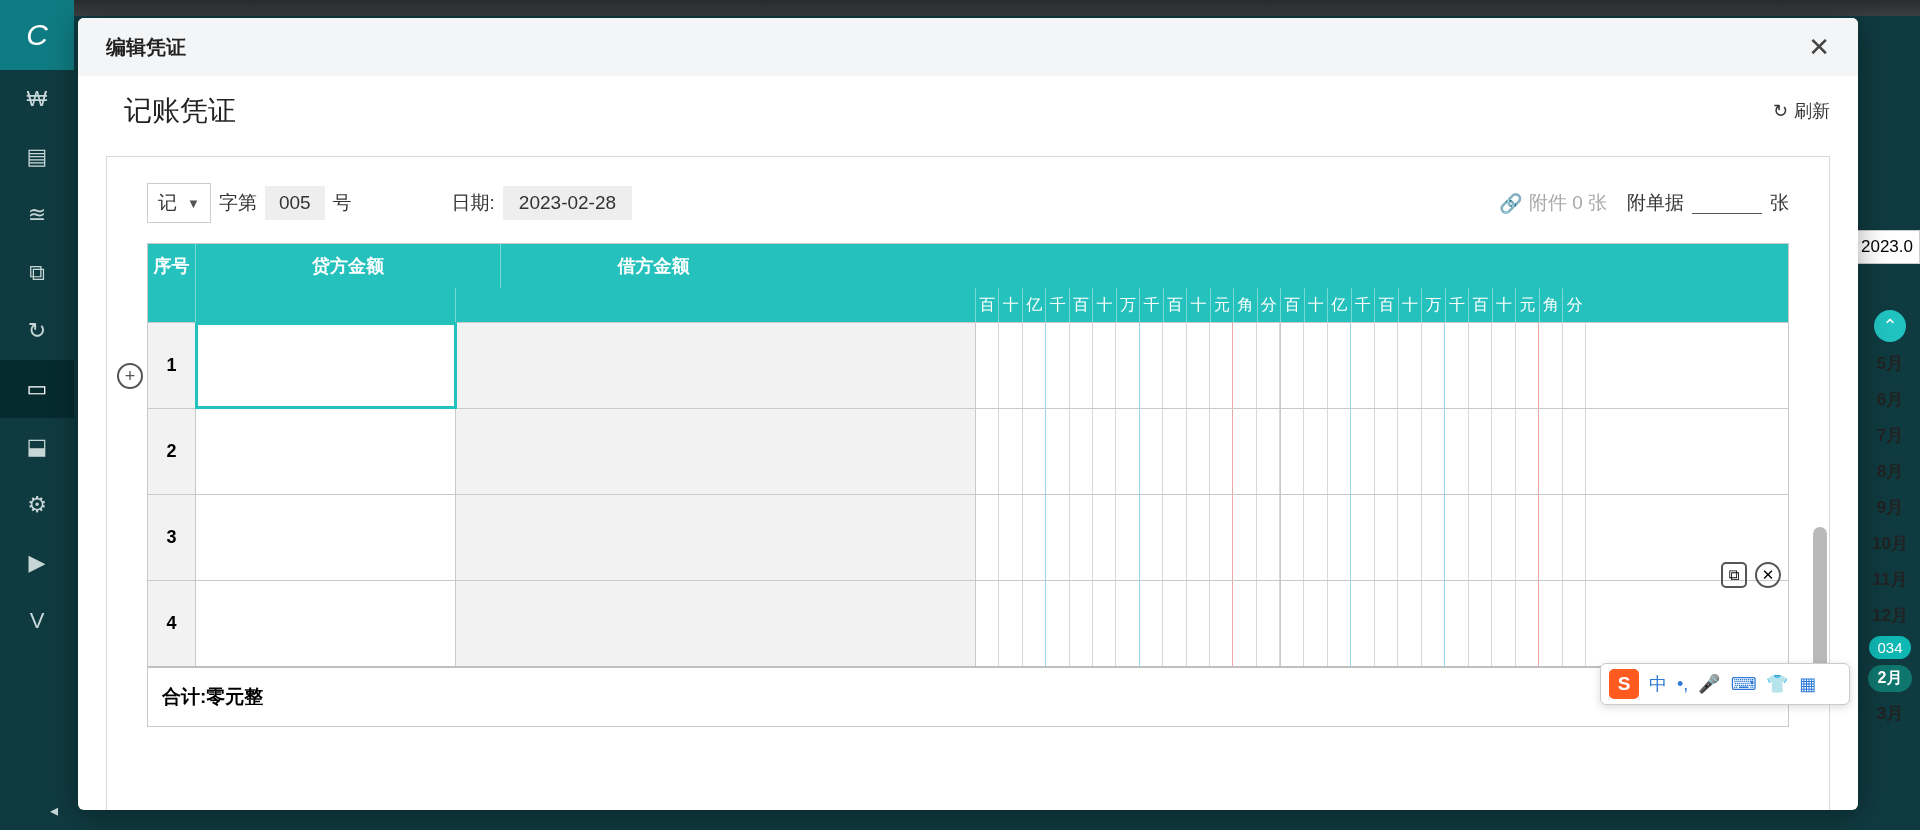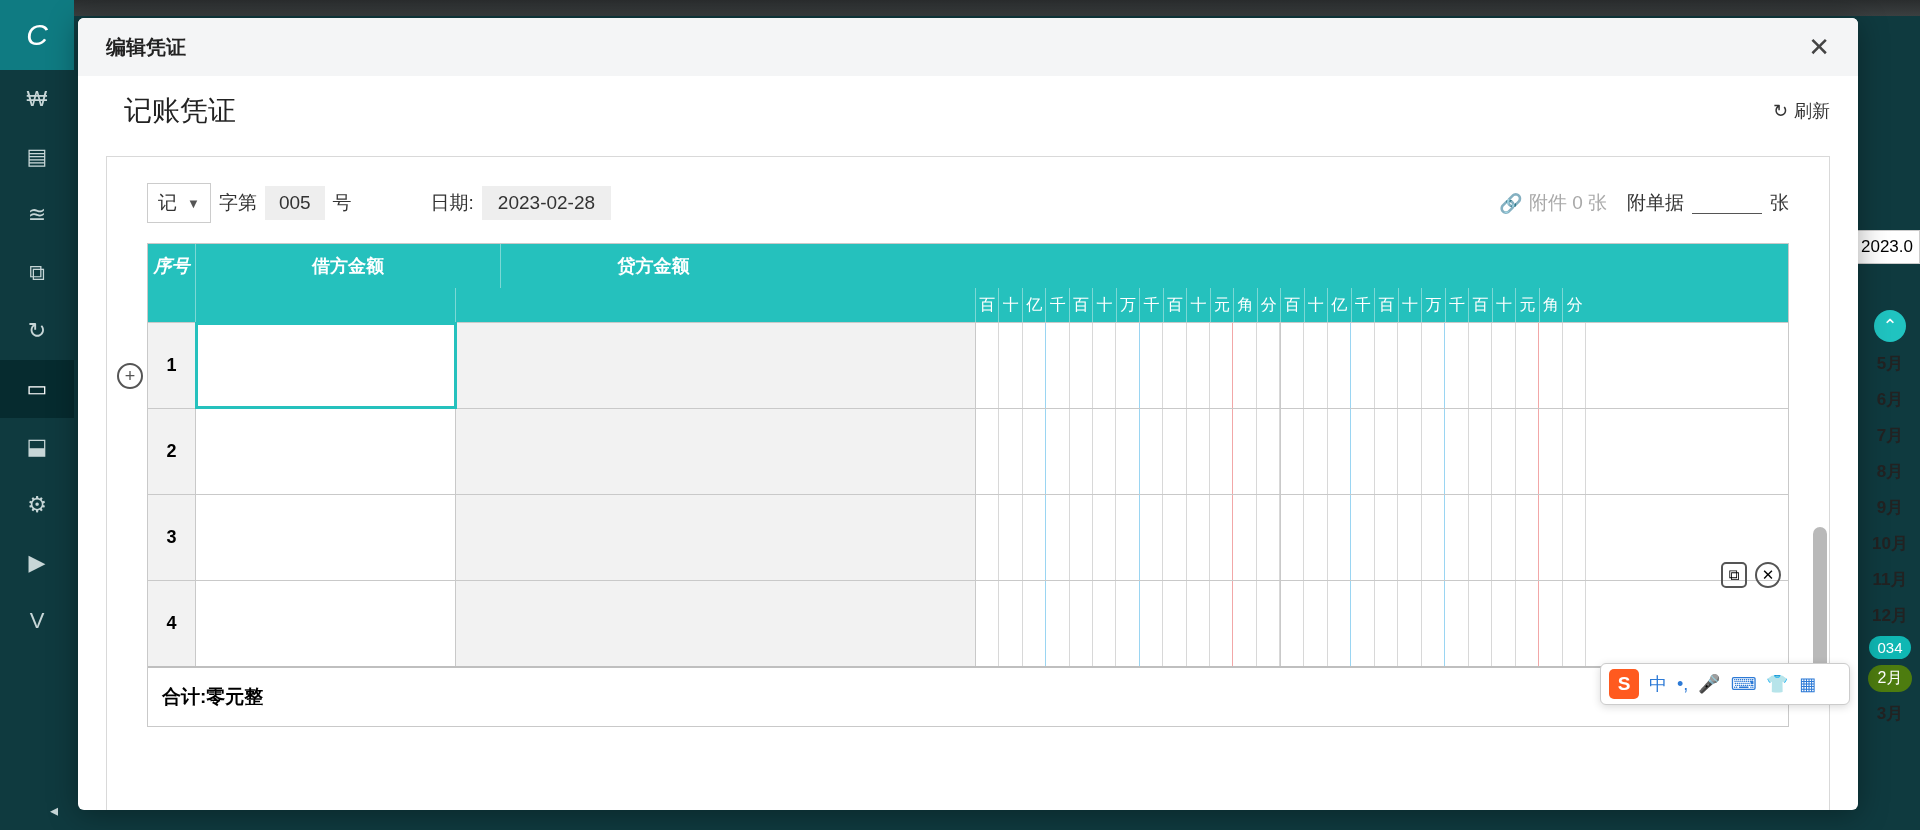--- a/index.html
+++ b/index.html
@@ -21,21 +21,21 @@
   display: flex; flex-direction: column; align-items: center;
 }
 .logo { width: 74px; height: 70px; display:flex;align-items:center;justify-content:center;color:#fff;font-size:30px;font-style:italic;background:#0f7b82;}
 .side-icon { width:74px;height:58px;display:flex;align-items:center;justify-content:center;color:#c7d6d7;font-size:22px;cursor:pointer;}
 .side-icon.active{ background:#062b2f; color:#fff;}
 .side-arrow{position:absolute;bottom:10px;left:50px;color:#c7d6d7;font-size:16px;}
 
 
 .right-month{ position:absolute; right:0; top:80px; width:60px; display:flex;flex-direction:column;align-items:center;gap:6px;color:#222;}
 .month-item{width:46px;height:30px;display:flex;align-items:center;justify-content:center;font-size:17px;font-weight:600;text-align:right;}
-.month-pill{background:#4d7c0f;color:#fff;border-radius:14px;padding:3px 10px;font-size:16px;}
+.month-pill{background:#0f766e;color:#fff;border-radius:14px;padding:3px 10px;font-size:16px;font-weight:bold;}
 .year-pill{background:#0fb7b3;color:#fff;border-radius:14px;padding:3px 8px;font-size:15px;}
 .scroll-up{width:32px;height:32px;border-radius:50%;background:#20c3c0;color:#fff;display:flex;align-items:center;justify-content:center;font-size:18px;}
 
 
 .back-close{position:absolute;top:100px;right:70px;font-size:22px;color:#444;}
 .year-tag{position:absolute;top:230px;right:0;width:68px;background:#fff;border:1px solid #ccc;padding:6px 8px;font-size:17px;}
 
 
 .modal{
   position:absolute; top:18px; left:78px;
@@ -69,21 +69,21 @@
 .date-box{background:#eee;padding:6px 16px;font-size:19px;}
 .meta-spacer{flex:1;}
 .attach{color:#a8a8a8;display:flex;align-items:center;gap:6px;font-size:19px;}
 .receipt-input{border:none;border-bottom:1px solid #555;width:70px;font-size:18px;background:transparent;}
 
 .grid-wrap{position:relative;padding:0 40px;}
 .add-circle{position:absolute;left:10px;top:120px;width:26px;height:26px;border:2px solid #555;border-radius:50%;display:flex;align-items:center;justify-content:center;font-size:18px;color:#555;cursor:pointer;}
 
 .vgrid{border:1px solid #c9c9c9;}
 .head-row{display:flex;background:#25c1bd;color:#fff;font-size:18px;height:44px;}
-.h-seq{width:48px;border-right:1px solid #7cd8d5;display:flex;align-items:center;justify-content:center;font-weight:600;font-style:italic;}
+.h-seq{width:48px;border-right:1px solid #7cd8d5;display:flex;align-items:center;justify-content:center;font-weight:600;}
 .h-summary{width:260px;border-right:1px solid #7cd8d5;display:flex;align-items:center;justify-content:center;font-weight:600;}
 .h-subject{width:520px;border-right:1px solid #7cd8d5;display:flex;align-items:center;justify-content:center;font-weight:600;}
 .h-amt{width:305px;border-right:1px solid #7cd8d5;display:flex;align-items:center;justify-content:center;font-weight:600;}
 .h-amt:last-child{border-right:none;}
 
 .sub-row{display:flex;background:#25c1bd;color:#fff;font-size:16px;height:34px;}
 .sub-row .h-seq,.sub-row .h-summary,.sub-row .h-subject{border-right:1px solid #7cd8d5;}
 .digit-cells{display:flex;width:305px;border-right:1px solid #7cd8d5;}
 .digit-cells:last-child{border-right:none;}
 .dcell{flex:1;display:flex;align-items:center;justify-content:center;border-right:1px solid #7cd8d5;}
@@ -176,21 +176,21 @@
       <div class="voucher-meta">
         <div class="meta-group">
           <div class="select-box">
             <span>记</span>
             <span class="caret">▼</span>
           </div>
           <span>字第</span>
           <span class="num-box">005</span>
           <span>号</span>
         </div>
-        <div class="meta-group" style="margin-left:59px;">
+        <div class="meta-group" style="margin-left:80px;">
           <span>日期:</span>
           <span class="date-box">2023-02-28</span>
         </div>
         <div class="meta-spacer"></div>
         <div class="attach">
           <span>🔗</span>
           <span>附件 0 张</span>
         </div>
         <div class="meta-group">
           <span>附单据</span>
@@ -198,22 +198,22 @@
           <span>张</span>
         </div>
       </div>
 
       <div class="grid-wrap">
         <div class="add-circle">+</div>
 
         <div class="vgrid">
           <div class="head-row">
             <div class="h-seq">序号</div>
+            <div class="h-amt">贷方金额</div>
             <div class="h-amt">借方金额</div>
-            <div class="h-amt">贷方金额</div>
           </div>
           <div class="sub-row">
             <div class="h-seq"></div>
               <div class="h-summary"></div>
               <div class="h-subject"></div>
             <div class="digit-cells" id="deb-dig">
                 <div class="dcell">百</div>
                 <div class="dcell">十</div>
                 <div class="dcell">亿</div>
                 <div class="dcell">千</div>

